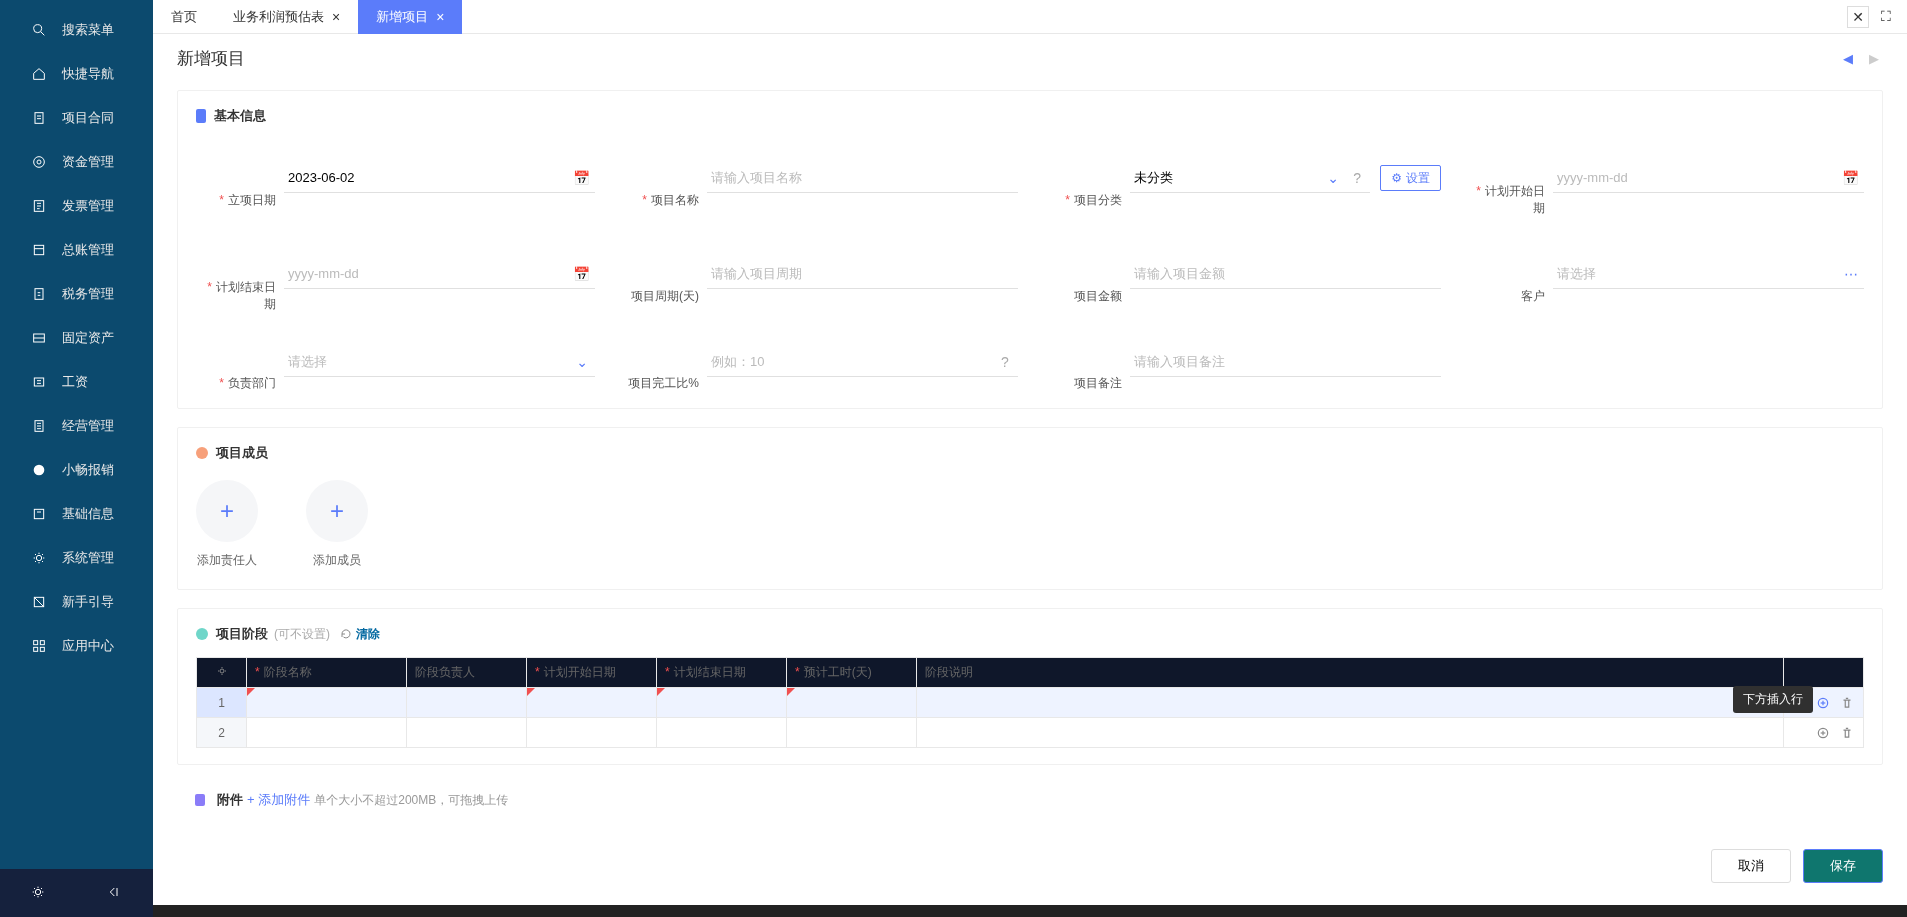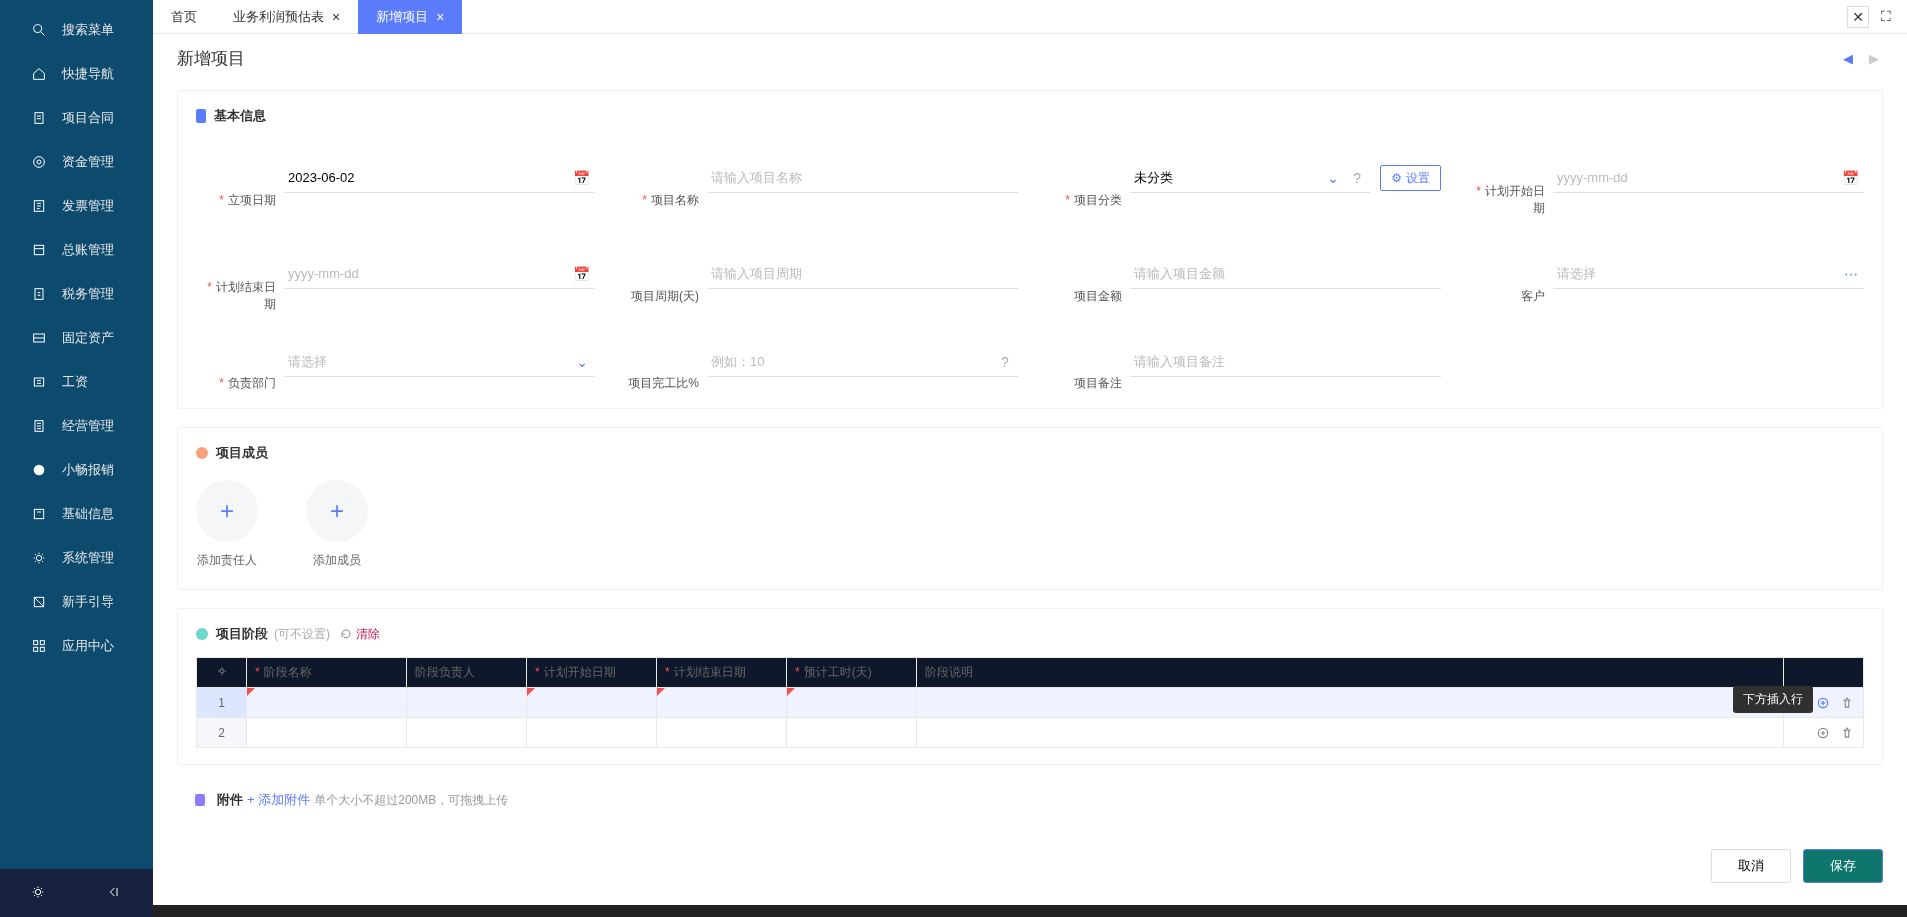--- a/index.html
+++ b/index.html
@@ -59,21 +59,21 @@
   .settings-btn { height: 26px; padding: 0 10px; border: 1px solid #5b7cfa; color: #5b7cfa; background: #fff; font-size: 12px; border-radius: 2px; cursor: pointer; display:inline-flex; align-items:center; gap:4px; margin-left: 10px; }
 
   
   .members-row { display: flex; gap: 48px; padding: 4px 0; }
   .member-add { display: flex; flex-direction: column; align-items: center; cursor: pointer; }
   .add-circle { width: 62px; height: 62px; border-radius: 50%; background: #f5f6f8; display: flex; align-items: center; justify-content: center; color: #5b7cfa; font-size: 24px; margin-bottom: 10px; }
   .member-label { font-size: 12px; color: #666; }
 
   
   .phase-note { font-size: 12px; color: #aaa; margin-left: 6px; font-weight: 400; }
-  .clear-link { margin-left: 10px; font-size: 12px; color: #be185d; cursor: pointer; display:inline-flex; align-items:center; font-weight:400; }
+  .clear-link { margin-left: 10px; font-size: 12px; color: #0369a1; cursor: pointer; display:inline-flex; align-items:center; font-weight:700; }
   .clear-link svg { width:12px; height:12px; margin-right:4px; }
   .phase-table-wrap { position: relative; }
   .phase-table { width: 100%; border-collapse: collapse; table-layout: fixed; }
   .phase-table th, .phase-table td { border: 1px solid #e8e8e8; height: 30px; font-size: 12px; padding: 0 8px; position: relative; text-align:left; }
   .phase-table th { background: #0f172a; color: #666; font-weight: 500; }
   .phase-table th.req::before { content:"*"; color:#f05050; margin-right:4px; }
   .phase-table td.rownum { text-align: center; background:#f5f7fa; color:#666; }
   .phase-table tbody tr.active td { background: #eef3ff; }
   .phase-table tbody tr.active td.rownum { background:#dce6ff; }
   .rowop-col { width: 60px; }

